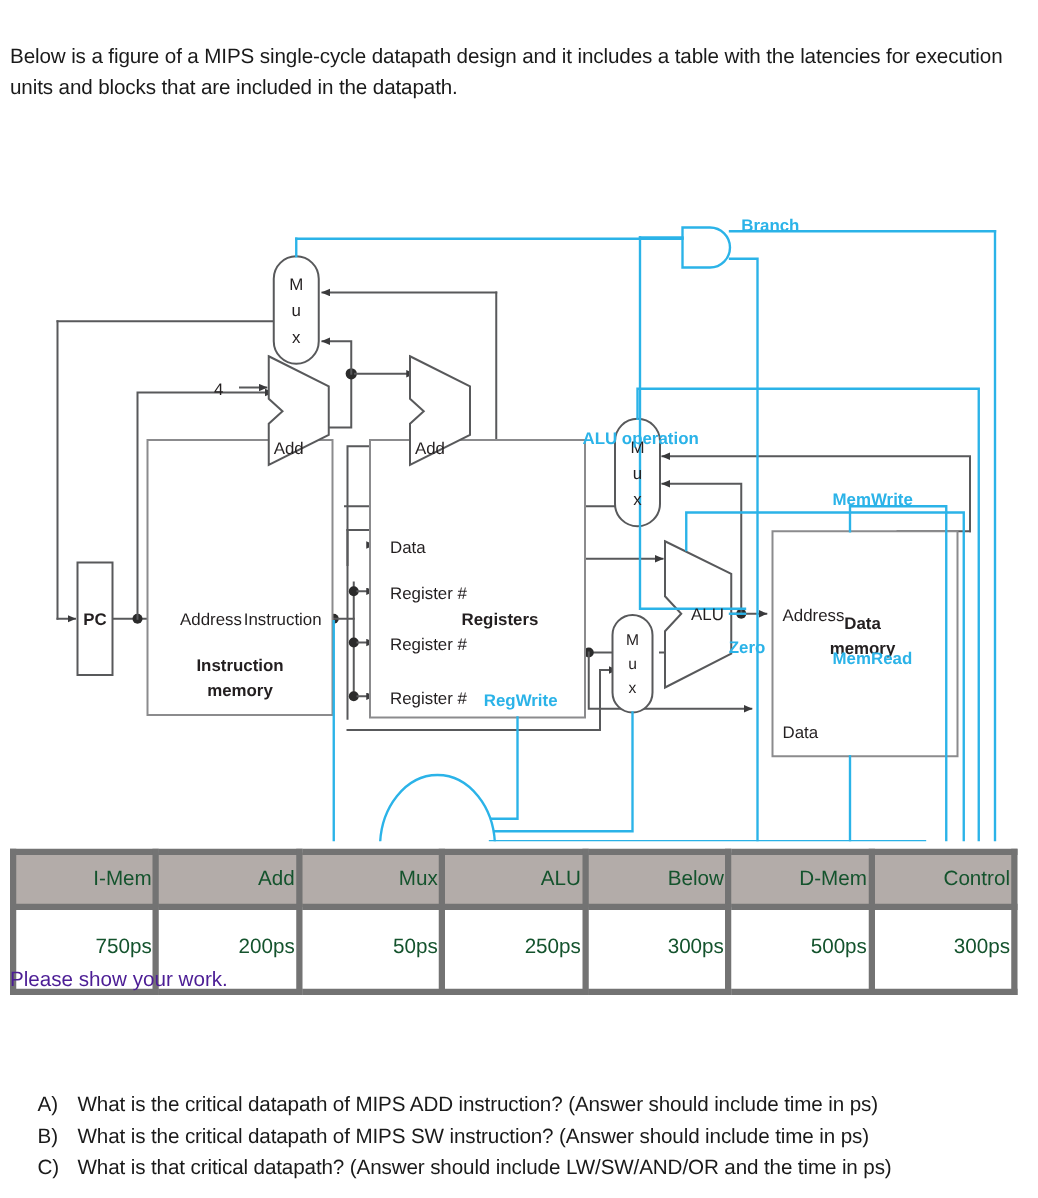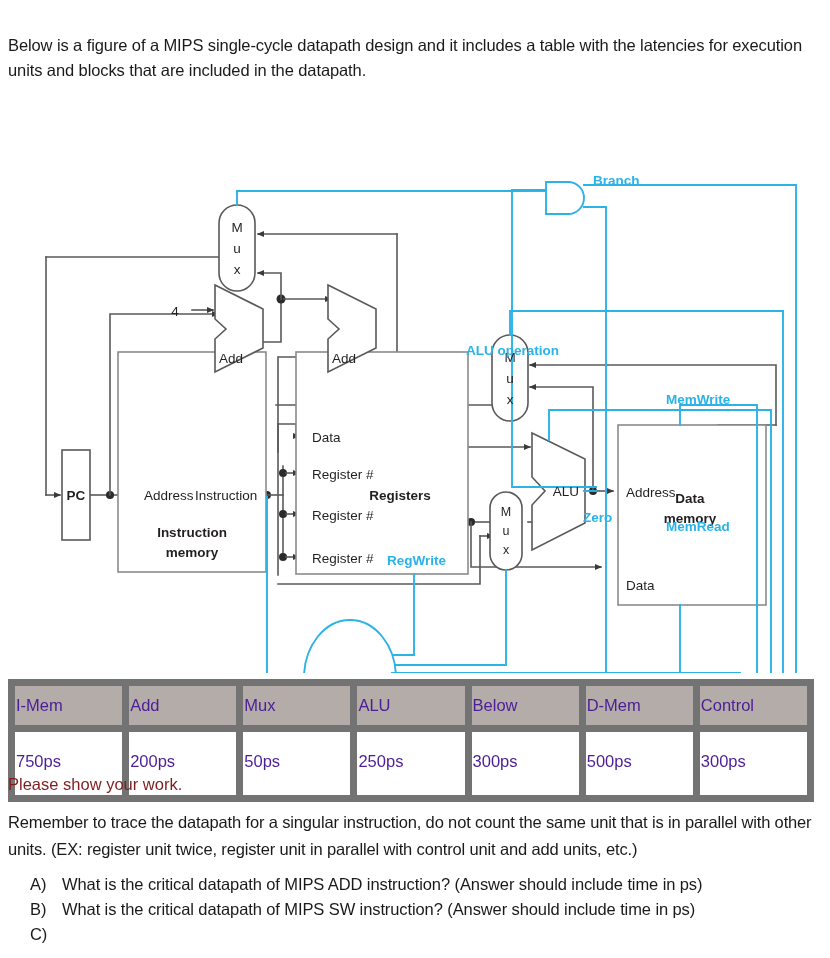--- a/index.html
+++ b/index.html
@@ -48,46 +48,46 @@
   .latency-table {
     position: absolute;
     left: 8px;
     top: 652px;
     border-collapse: collapse;
     width: 806px;
     table-layout: fixed;
   }
   .latency-table th,
   .latency-table td {
-    border: 7px solid #737373;
-    text-align: left;
+    border: 5px solid #737373;
+    text-align: right;
     font-weight: normal;
     font-size: 16.5px;
-    color: #4c1d95;
+    color: #14532d;
     font-family: "Liberation Sans", sans-serif;
   }
   .latency-table th {
     background: #b3aca9;
     height: 37px;
     vertical-align: middle;
   }
   .latency-table td {
     background: #ffffff;
     height: 42px;
     vertical-align: top;
     padding-top: 20px;
   }
   
   .note-show {
     position: absolute;
     left: 8px;
     top: 745px;
     font-size: 16.5px;
     line-height: 24px;
-    color: #7f1d1d;
+    color: #4c1d95;
   }
   .note-remember {
     position: absolute;
     left: 8px;
     top: 782px;
     width: 814px;
     font-size: 16.5px;
     line-height: 27px;
     color: #1a1a1a;
     letter-spacing: -0.15px;
@@ -328,31 +328,31 @@
         <td>50ps</td>
         <td>250ps</td>
         <td>300ps</td>
         <td>500ps</td>
         <td>300ps</td>
       </tr>
     </tbody>
   </table>
 
   <div class="note-show">Please show your work.</div>
-  <div class="note-remember">Remember to trace the datapath for a singular instruction, do not count the same unit that is in parallel with other units. (EX: register unit twice, register unit in parallel with control unit and add units, etc.)</div>
 
   <ol class="q-list">
     <li>
       <span class="q-marker">A)</span>
       <span class="q-text">What is the critical datapath of MIPS ADD instruction? (Answer should include time in ps)</span>
     </li>
     <li>
       <span class="q-marker">B)</span>
       <span class="q-text">What is the critical datapath of MIPS SW instruction? (Answer should include time in ps)</span>
     </li>
     <li>
       <span class="q-marker">C)</span>
       <span class="q-text">
+        <span class="q-cont">What is that critical datapath? (Answer should include LW/SW/AND/OR and the time in ps)</span>
       </span>
     </li>
   </ol>
 
 </div>
 
 </body></html>

